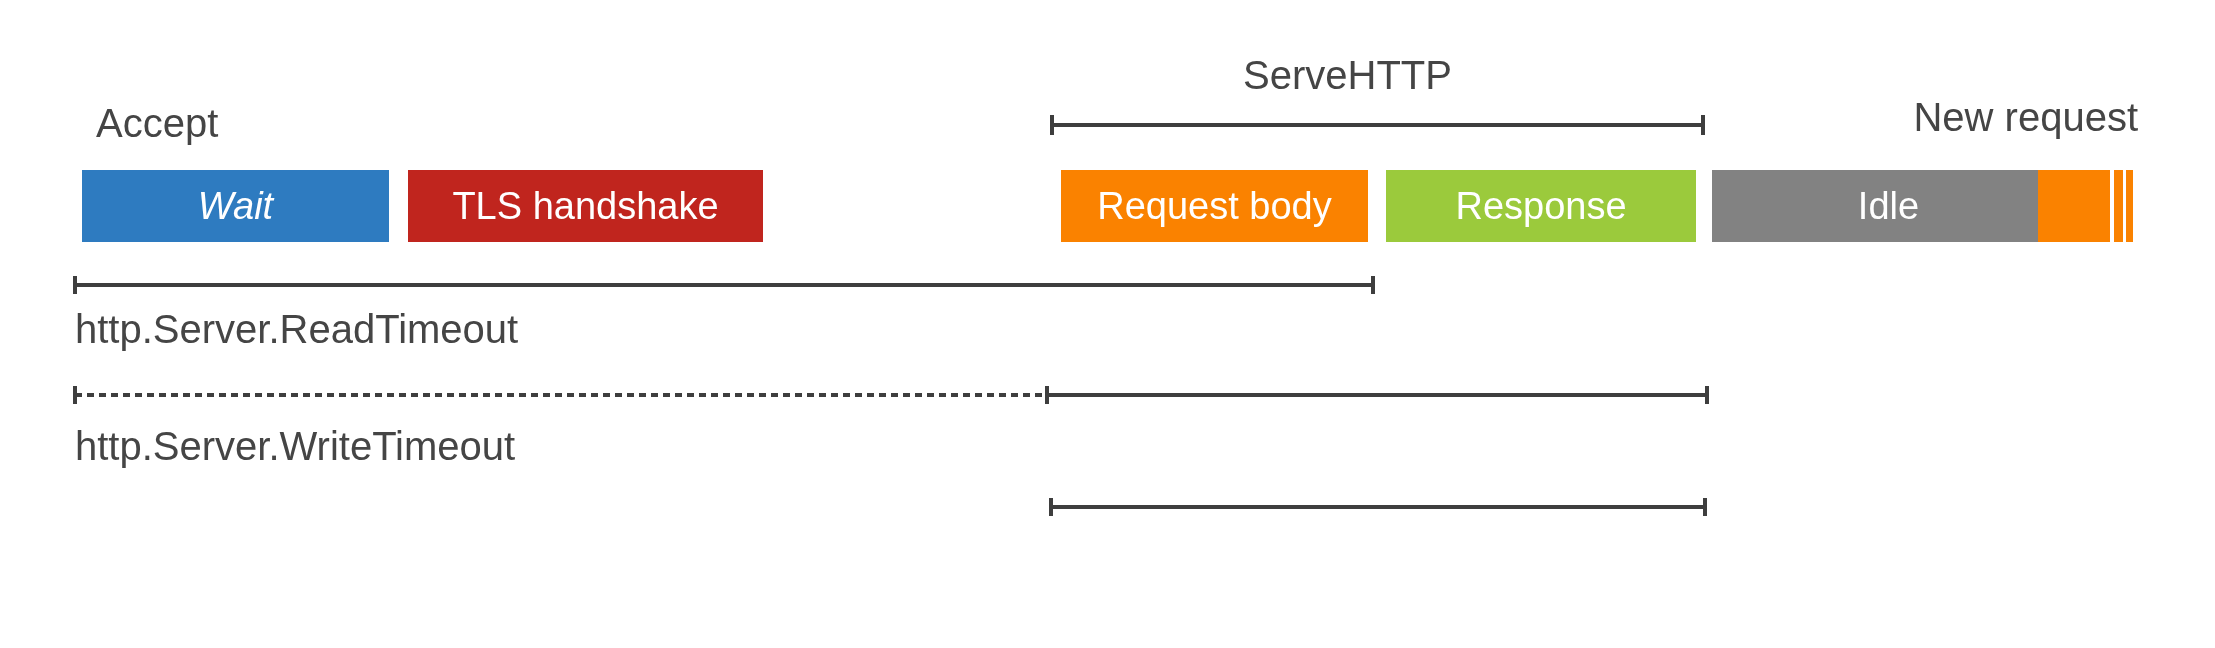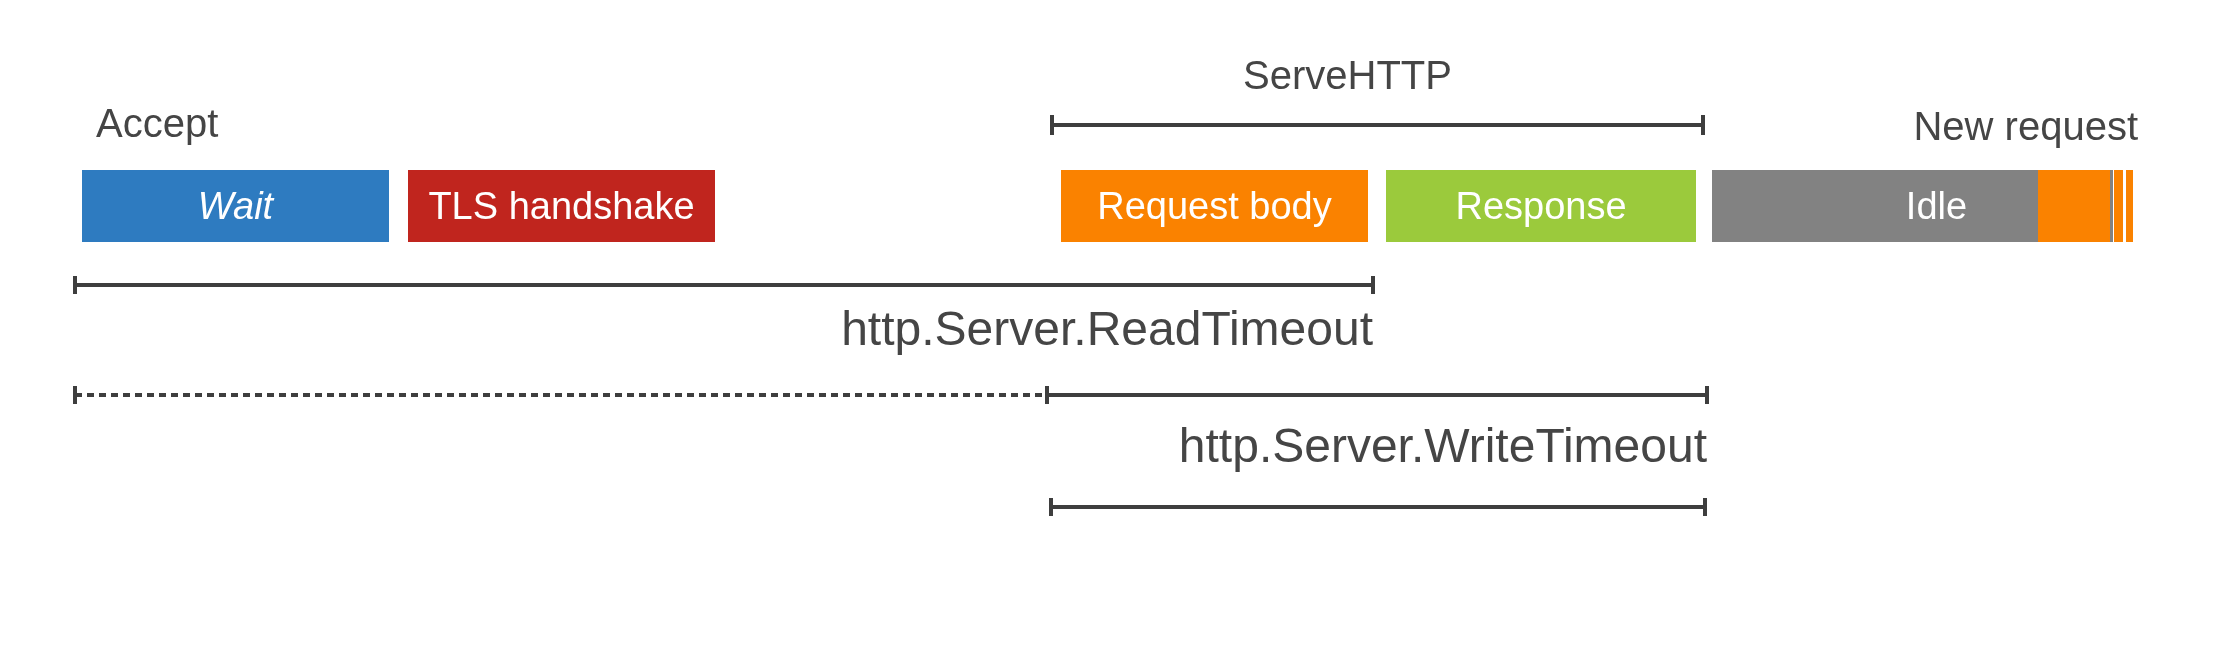--- a/index.html
+++ b/index.html
@@ -11,34 +11,34 @@
     overflow:hidden;
   }
   
   .toplbl{
     position:absolute;
     font-size:40px;line-height:46px;color:#454545;
     white-space:nowrap;
   }
   .lbl-accept{left:96px;top:100px;}
   .lbl-serve{left:1022px;width:651px;top:52px;text-align:center;}
-  .lbl-newreq{right:77px;top:103px;text-align:right;}
+  .lbl-newreq{right:77px;top:94px;text-align:right;}
 
   
   .bar{
     position:absolute;top:170px;height:72px;
     display:flex;align-items:center;justify-content:center;
     color:#ffffff;font-size:38px;white-space:nowrap;
   }
   .bar-wait {left:82px;  width:307px;background:#2e7bc0;font-style:italic;}
-  .bar-tls  {left:408px; width:307px;background:#c0251e;}
+  .bar-tls  {left:408px; width:355px;background:#c0251e;}
   .bar-reqh {left:733px; width:310px;background:#fa8200;}
   .bar-reqb {left:1061px;width:307px;background:#fa8200;align-items:center;}
   .bar-resp {left:1386px;width:310px;background:#9bca3c;}
-  .bar-idle {left:1712px;width:353px;background:#828282;padding-left:48px;}
+  .bar-idle {left:1712px;width:353px;background:#828282;}
   .bar-tail {left:2038px;width:95px;top:170px;height:72px;position:absolute;display:flex;}
   .tail-a{width:72px;height:72px;background:#fa8200;}
   .tail-b{width:9px;height:72px;background:#fa8200;margin-left:4px;}
   .tail-c{width:7px;height:72px;background:#fa8200;margin-left:3px;}
 
   
   .hline{position:absolute;height:4px;background:#3e3e3e;}
   .hline-dotted{
     position:absolute;height:4px;
     background:repeating-linear-gradient(to right,#3e3e3e 0,#3e3e3e 7px,transparent 7px,transparent 12px);
@@ -59,22 +59,22 @@
   .write-tick-m{left:1045px;top:386px;height:18px;}
   .write-tick-r{left:1705px;top:386px;height:18px;}
 
   .handler-line{left:1051px;width:654px;top:505px;}
   .handler-tick-l{left:1049px;top:498px;height:18px;}
   .handler-tick-r{left:1703px;top:498px;height:18px;}
 
   
   .spanlbl{
     position:absolute;
-    font-size:48px;line-height:46px;color:#454545;
-    text-align:right;white-space:nowrap;
+    font-size:40px;line-height:46px;color:#454545;
+    text-align:left;white-space:nowrap;
   }
   .lbl-read{left:75px;width:1298px;top:306px;}
   .lbl-write{left:75px;width:1632px;top:423px;}
   .lbl-handler{left:1051px;width:654px;top:528px;}
 </style>
 </head>
 <body>
 
 <div class="canvas">
 

